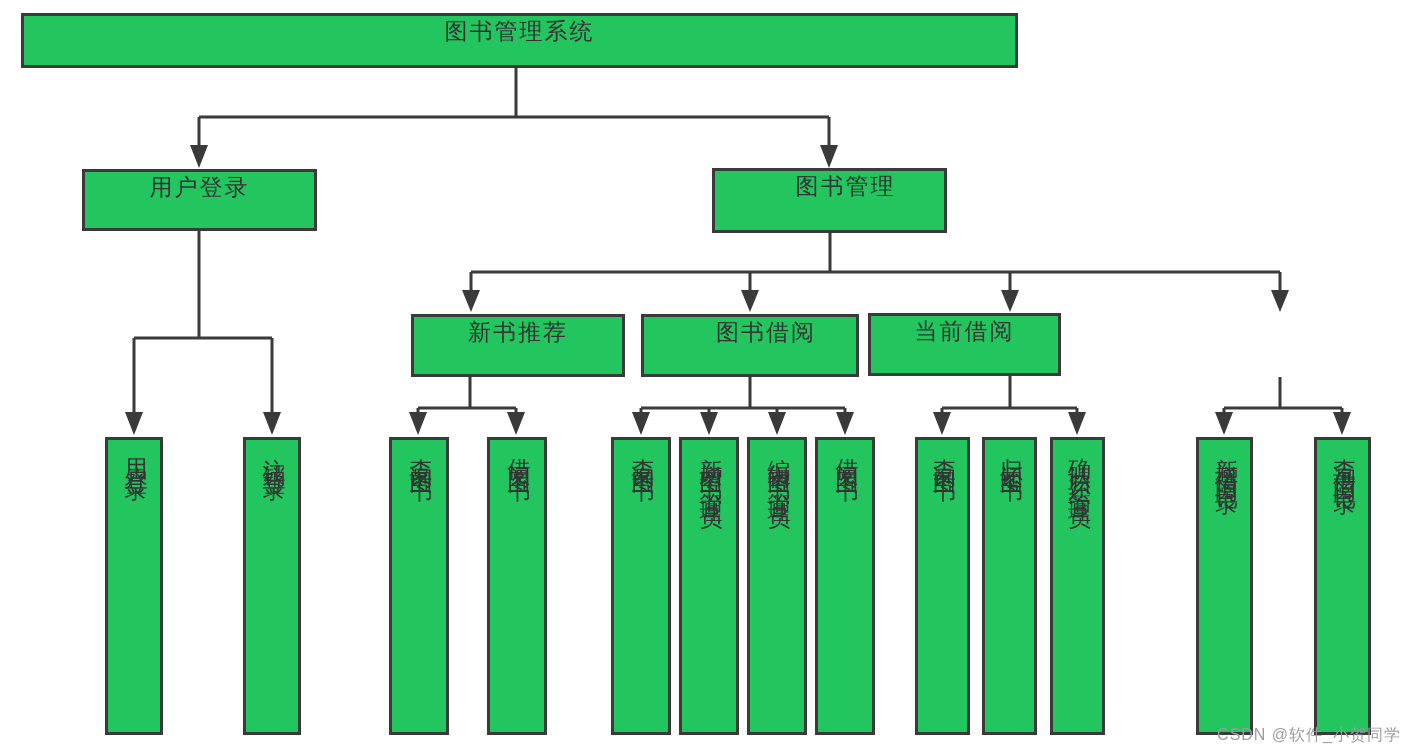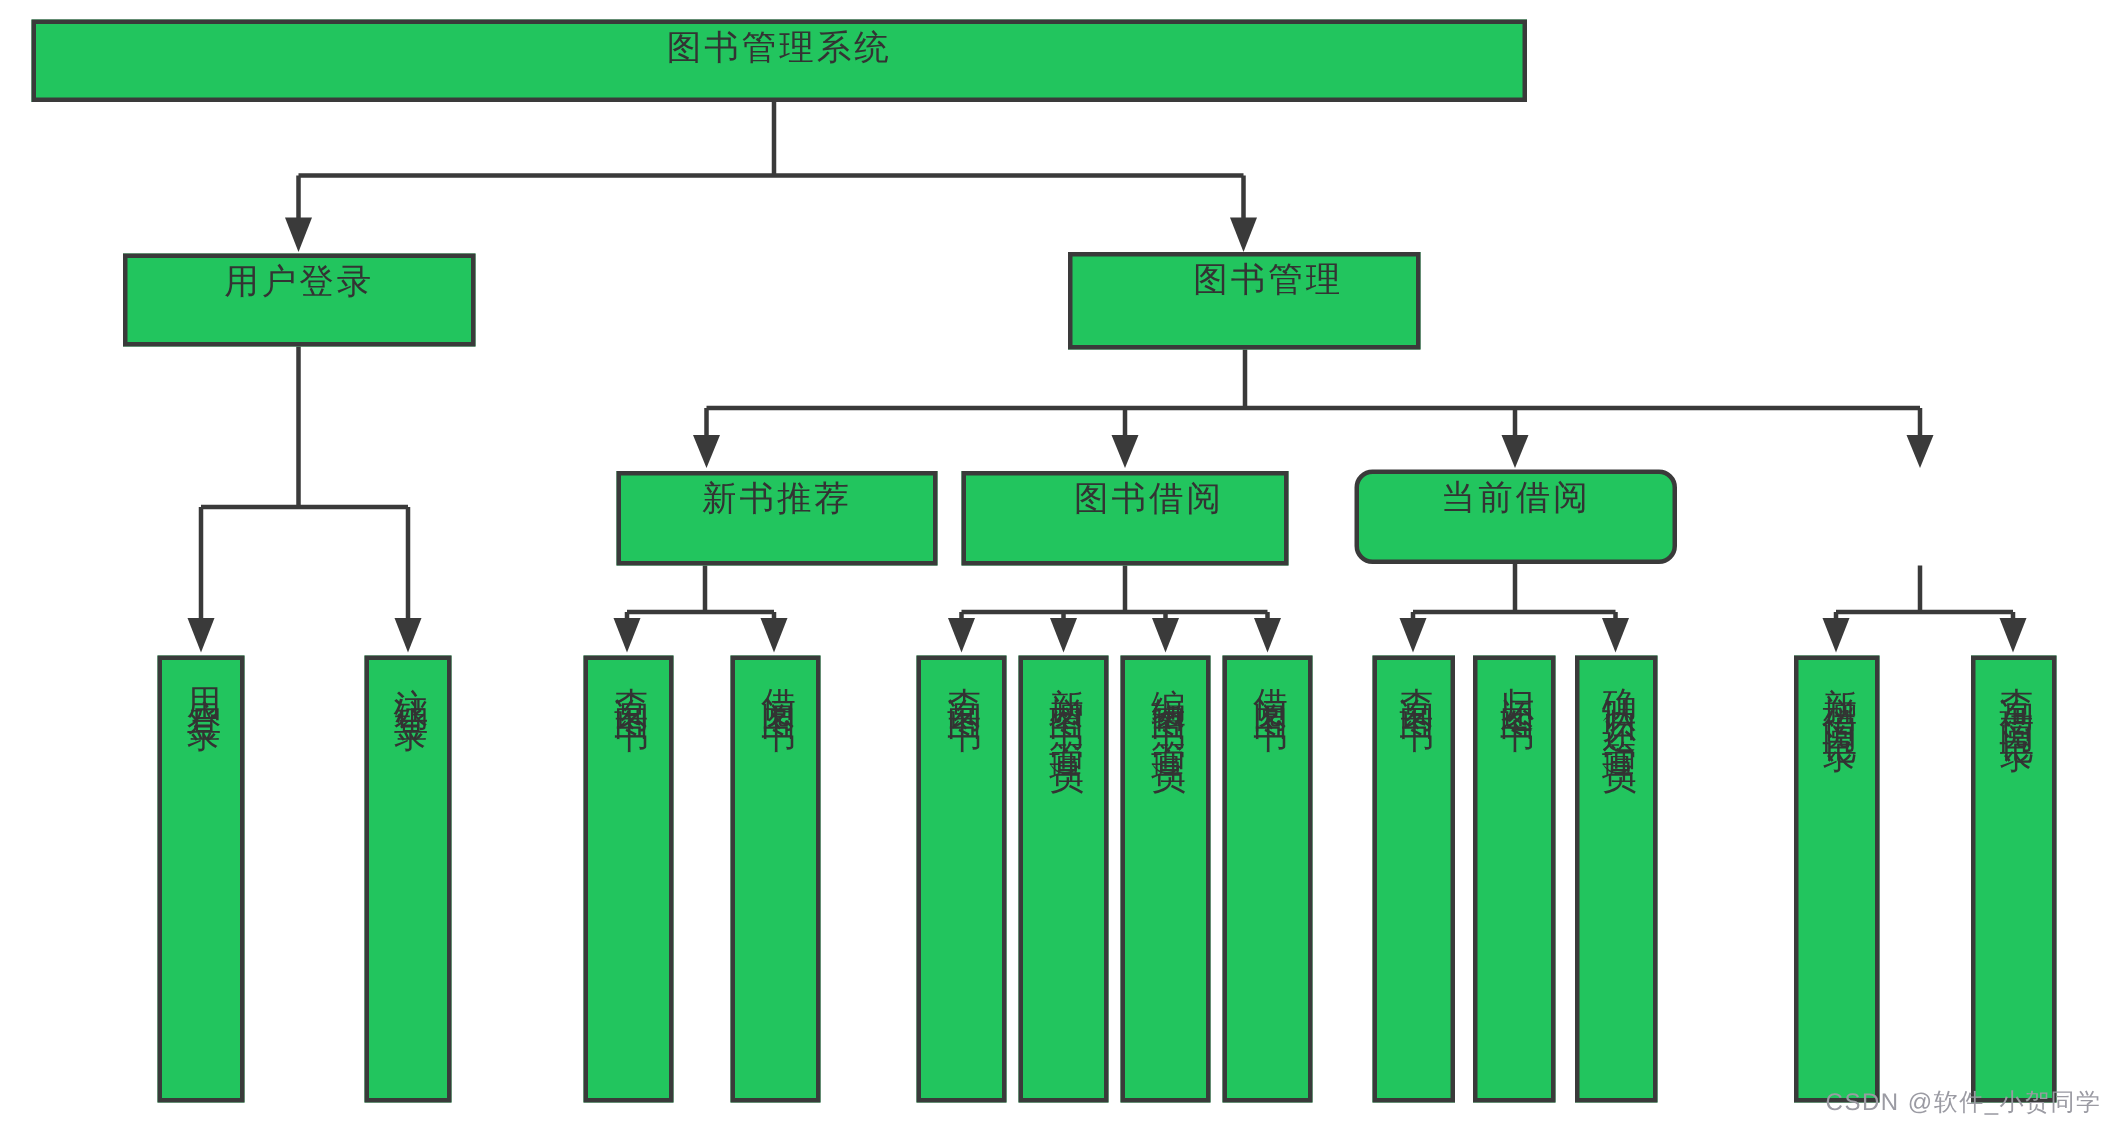--- a/index.html
+++ b/index.html
@@ -106,21 +106,21 @@
   <div class="box" style="left:712px; top:168px; width:235px; height:65px;padding-left:32px;">
     <span class="h-label">图书管理</span>
   </div>
 
   <div class="box" style="left:363px; top:314px; width:214px; height:63px;margin-left:48px;">
     <span class="h-label">新书推荐</span>
   </div>
   <div class="box" style="left:641px; top:314px; width:218px; height:63px;padding-left:32px;">
     <span class="h-label">图书借阅</span>
   </div>
-  <div class="box" style="left:903px; top:313px; width:215px; height:63px;border-radius:12px;">
+  <div class="box" style="left:868px; top:313px; width:193px; height:63px;">
     <span class="h-label">当前借阅</span>
   </div>
 
   <div class="box leaf" style="left:105px; top:437px; width:58px; height:298px;">
     <span class="v-label">用户登录</span>
   </div>
   <div class="box leaf" style="left:243px; top:437px; width:58px; height:298px;">
     <span class="v-label">注销登录</span>
   </div>
 

